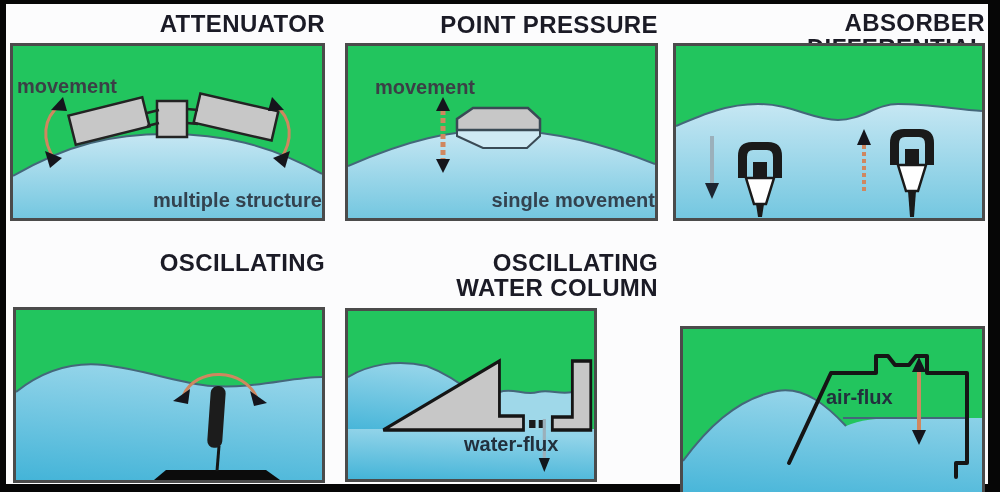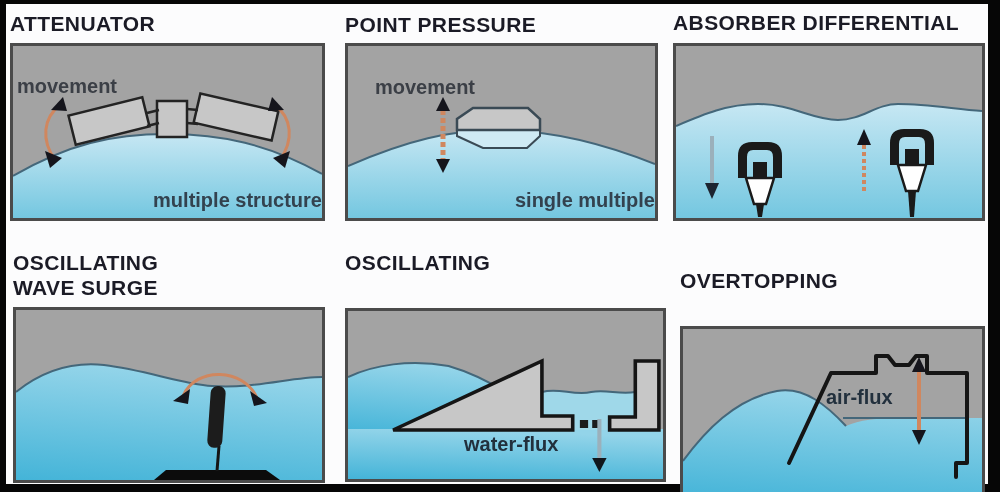--- a/index.html
+++ b/index.html
@@ -1,32 +1,32 @@
 <!DOCTYPE html>
 <html><head>
 <meta charset="utf-8">
 <style>
   html,body{margin:0;padding:0;background:#060606;}
   .stage{position:relative;width:1000px;height:492px;background:#060606;overflow:hidden;
          font-family:"Liberation Sans",sans-serif;}
   .inner{position:absolute;left:6px;top:4px;width:982px;height:480px;background:#fcfcfd;}
-  .ptitle{position:absolute;text-align:left;font-weight:bold;font-size:21px;
+  .ptitle{position:absolute;text-align:right;font-weight:bold;font-size:24px;
           letter-spacing:.4px;color:#1b1b26;line-height:25px;}
-  .box{position:absolute;background:#a3a3a3;border:3px solid #4b4b4b;box-sizing:border-box;}
+  .box{position:absolute;background:#22c55e;border:3px solid #4b4b4b;box-sizing:border-box;}
   .box svg{position:absolute;left:0;top:0;width:100%;height:100%;display:block;}
   .lbl{position:absolute;font-weight:bold;font-size:20px;white-space:nowrap;}
   .lbl-move{color:#3b3f46;}
   .lbl-struct{left:0;right:0;text-align:right;color:#33424f;}
   .lbl-flux{color:#22303d;}
   
   .t1{left:4px;top:7px;width:315px;}  .b1{left:4px;top:39px;width:315px;height:178px;}
   .t2{left:339px;top:8px;width:313px;} .b2{left:339px;top:39px;width:313px;height:178px;}
   .t3{left:667px;top:6px;width:312px;} .b3{left:667px;top:39px;width:312px;height:178px;}
   .t4{left:7px;top:246px;width:312px;} .b4{left:7px;top:303px;width:312px;height:176px;}
-  .t5{left:339px;top:246px;width:313px;}.b5{left:339px;top:304px;width:321px;height:174px;}
+  .t5{left:339px;top:246px;width:313px;}.b5{left:339px;top:304px;width:252px;height:174px;}
   .t6{left:674px;top:264px;width:305px;}.b6{left:674px;top:322px;width:305px;height:176px;}
 </style>
 </head>
 <body>
 
 <div class="stage">
   <div class="inner">
 
     
     <svg width="0" height="0" aria-hidden="true">
@@ -87,21 +87,21 @@
           <polygon points="109,84 192,84 192,90 179,102 135,102 109,90" fill="#cfeaf4" stroke="#3a4a55" stroke-width="2"></polygon>
           <polygon points="125,62 180,62 192,73 192,84 109,84 109,73" stroke="#3a4a55" stroke-width="2.5" fill="#c7c7c7"></polygon>
         </g>
         <g>
           <line x1="95" y1="64" x2="95" y2="114" stroke-width="5" stroke-dasharray="5 3" stroke="#d0875f"></line>
           <polygon points="95,51 88,65 102,65" fill="#15151c"></polygon>
           <polygon points="95,127 88,113 102,113" fill="#15151c"></polygon>
         </g>
       </svg>
       <div class="lbl lbl-move" style="left:27px;top:30px;">movement</div>
-      <div class="lbl lbl-struct" style="bottom:6px;">single multiple</div>
+      <div class="lbl lbl-struct" style="bottom:6px;">single movement</div>
     </div>
 
     
     <div class="ptitle t3">
       <span>ABSORBER DIFFERENTIAL</span>
     </div>
     <div class="box b3">
       <svg viewBox="0 0 306 172" preserveAspectRatio="none">
         <path d="M0,80 C28,68 52,58 82,58 C116,58 136,74 162,74 C186,74 200,58 222,58 C252,58 278,63 306,65 L306,172 L0,172 Z" fill="url(#gw1)"></path>
         <path d="M0,80 C28,68 52,58 82,58 C116,58 136,74 162,74 C186,74 200,58 222,58 C252,58 278,63 306,65" fill="none" stroke="#44677a" stroke-width="2"></path>
@@ -124,21 +124,20 @@
         <g>
           <polygon points="188,83 181,99 195,99" fill="#15151c"></polygon>
           <line x1="188" y1="99" x2="188" y2="146" stroke-width="4" stroke-dasharray="4 3" stroke="#d0875f"></line>
         </g>
       </svg>
     </div>
 
     
     <div class="ptitle t4">
       <span style="display:block">OSCILLATING</span>
-      <span style="display:block">WAVE SURGE</span>
     </div>
     <div class="box b4">
       <svg viewBox="0 0 306 170" preserveAspectRatio="none">
         <path d="M0,82 C30,58 60,52 88,55 C130,60 165,74 196,76 C237,79 276,67 306,67 L306,170 L0,170 Z" fill="url(#gw2)"></path>
         <path d="M0,82 C30,58 60,52 88,55 C130,60 165,74 196,76 C237,79 276,67 306,67" fill="none" stroke="#44677a" stroke-width="2"></path>
         <polygon points="150,160 250,160 264,170 138,170" fill="#0c0c0c"></polygon>
         <line x1="203" y1="136" x2="201" y2="161" stroke="#151515" stroke-width="3"></line>
         <g transform="rotate(4 203 78)">
           <rect x="195" y="76" width="15" height="62" rx="7" fill="#1c1c1c"></rect>
         </g>
@@ -146,20 +145,21 @@
           <path d="M167,86 C180,56 228,58 241,88" fill="none" stroke-width="3" stroke="#d0875f"></path>
           <polygon points="157,91 174,79 172,94" fill="#15151c"></polygon>
           <polygon points="251,93 234,81 238,96" fill="#15151c"></polygon>
         </g>
       </svg>
     </div>
 
     
     <div class="ptitle t5">
       <span style="display:block">OSCILLATING</span>
+      <span style="display:block">WATER COLUMN</span>
     </div>
     <div class="box b5">
       <svg viewBox="0 0 307 168" preserveAspectRatio="none">
         <path d="M0,66 C25,54 60,48 98,55 C122,62 142,73 162,86 L162,122 L0,122 Z" fill="url(#gw2)"></path>
         <rect x="0" y="118" width="307" height="50" fill="url(#gw2)"></rect>
         <path d="M189,81 C205,76 220,85 237,81 C252,78 264,84 280,81 L280,119 L189,119 Z" fill="#9fd8e9"></path>
         <path d="M189,81 C205,76 220,85 237,81 C252,78 264,84 280,81" fill="none" stroke="#44677a" stroke-width="2"></path>
         <path d="M0,66 C25,54 60,48 98,55 C122,62 142,73 162,86" fill="none" stroke="#44677a" stroke-width="2"></path>
         <polygon points="44,119 189,50 189,105 219,105 219,119" stroke="#151515" stroke-width="3.5" fill="#c7c7c7"></polygon>
         <polygon points="255,119 255,106 280,106 280,50 303,50 303,119" stroke="#151515" stroke-width="3.5" fill="#c7c7c7"></polygon>
@@ -169,23 +169,20 @@
         </g>
         <g>
           <line x1="245" y1="108" x2="245" y2="150" stroke-width="4" stroke="#9bb0bb"></line>
           <polygon points="245,161 238,147 252,147" fill="#10161c"></polygon>
         </g>
       </svg>
       <div class="lbl lbl-flux" style="left:116px;top:122px;">water-flux</div>
     </div>
 
     
-    <div class="ptitle t6">
-      <span>OVERTOPPING</span>
-    </div>
     <div class="box b6">
       <svg viewBox="0 0 299 170" preserveAspectRatio="none">
         <path d="M0,132 C22,102 52,70 94,62 C122,57 145,78 163,97 C176,91 195,89 215,89 L299,89 L299,170 L0,170 Z" fill="url(#gw2)"></path>
         <path d="M0,132 C22,102 52,70 94,62 C122,57 145,78 163,97" fill="none" stroke="#44677a" stroke-width="2"></path>
         <line x1="160" y1="89" x2="284" y2="89" stroke="#44677a" stroke-width="2"></line>
         <path d="M106,134 L148,44 L193,44 M193,44 L193,27 L205,27 L212,36 L226,36 L233,27 L244,27 L244,44 L284,44 M284,44 L284,134 L273,134 L273,148" fill="none" stroke="#151515" stroke-width="4" stroke-linecap="round" stroke-linejoin="round"></path>
         <g>
           <polygon points="236,28 229,43 243,43" fill="#15151c"></polygon>
           <line x1="236" y1="43" x2="236" y2="103" stroke-width="4" stroke="#d0875f"></line>
           <polygon points="236,116 229,101 243,101" fill="#15151c"></polygon>

